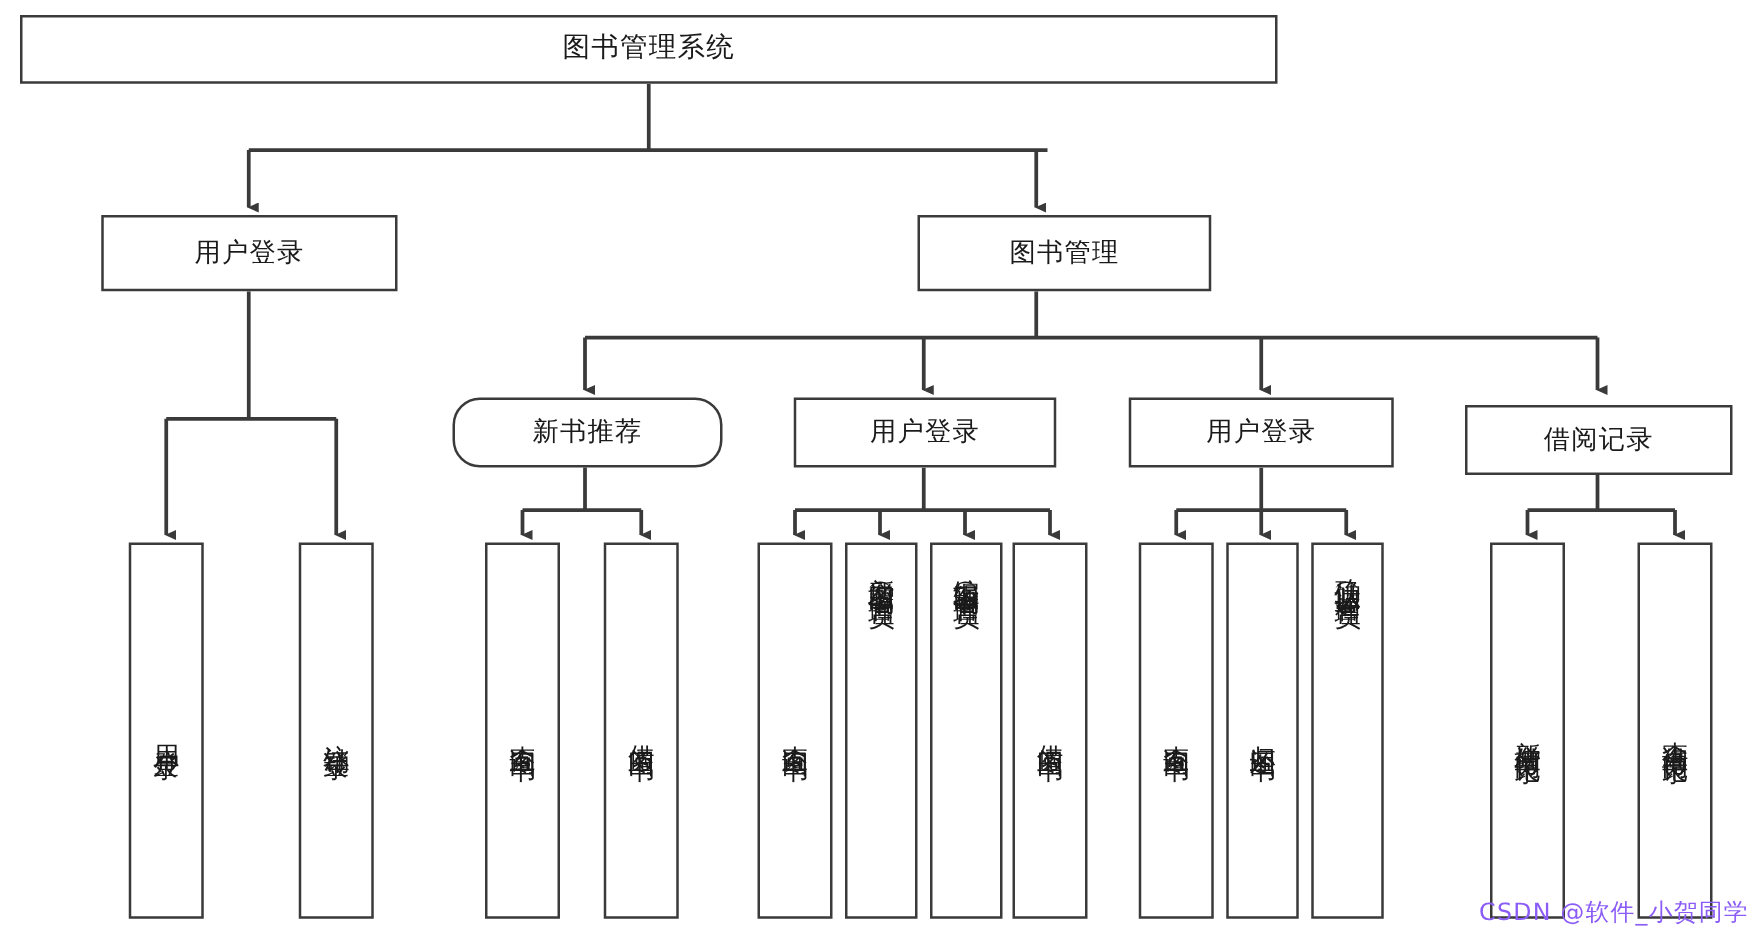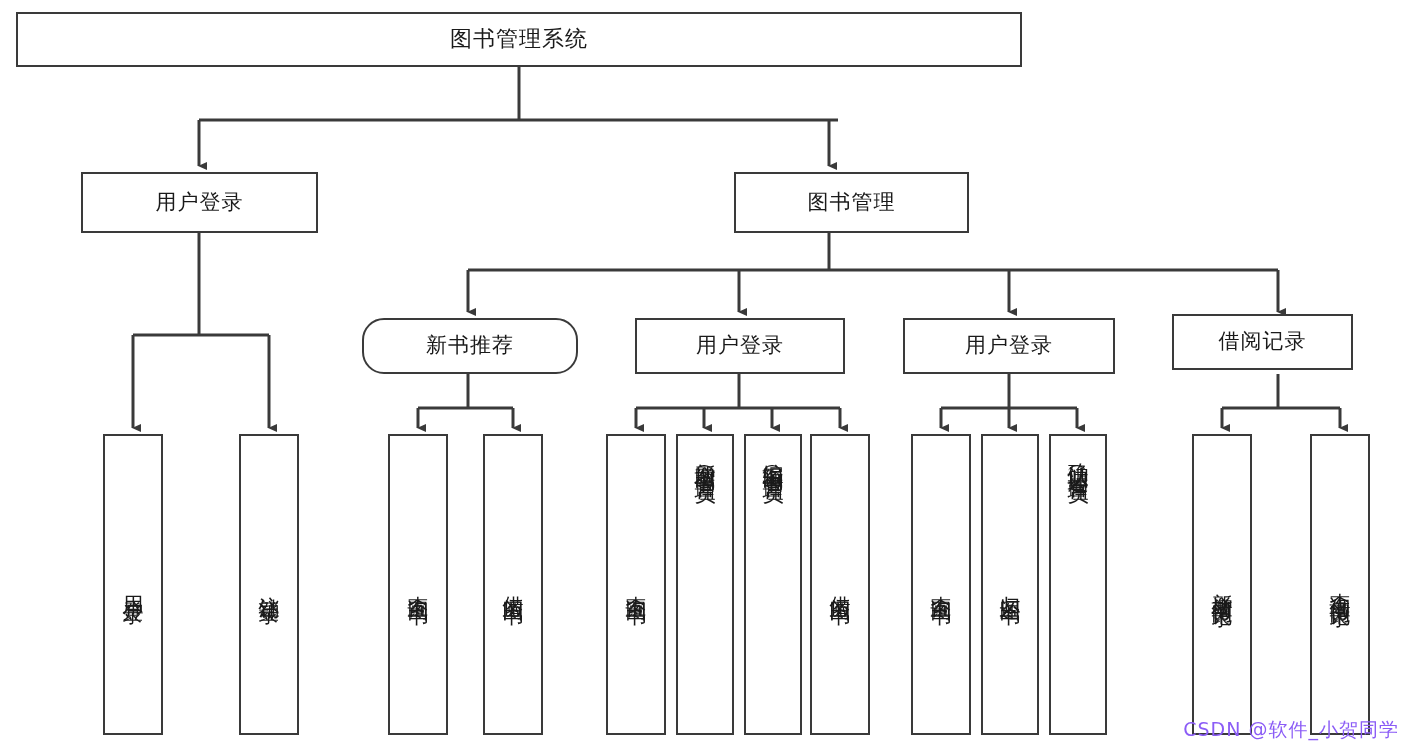--- a/index.html
+++ b/index.html
@@ -139,21 +139,21 @@
 
   <div class="node h" style="left:362px; top:318px; width:216px; height:56px;border-radius:22px;">
     <span>新书推荐</span>
   </div>
   <div class="node h" style="left:635px; top:318px; width:210px; height:56px;">
     <span>用户登录</span>
   </div>
   <div class="node h" style="left:903px; top:318px; width:212px; height:56px;">
     <span>用户登录</span>
   </div>
-  <div class="node h" style="left:1172px; top:314px; width:181px; height:56px;font-family:Liberation Serif, serif;">
+  <div class="node h" style="left:1172px; top:324px; width:214px; height:56px;font-family:Liberation Serif, serif;">
     <span>借阅记录</span>
   </div>
 
   <div class="node v" style="left:103px; top:434px; width:60px; height:301px;">
     <span class="vtext">用户登录</span>
   </div>
   <div class="node v" style="left:239px; top:434px; width:60px; height:301px;">
     <span class="vtext">注销登录</span>
   </div>
 

